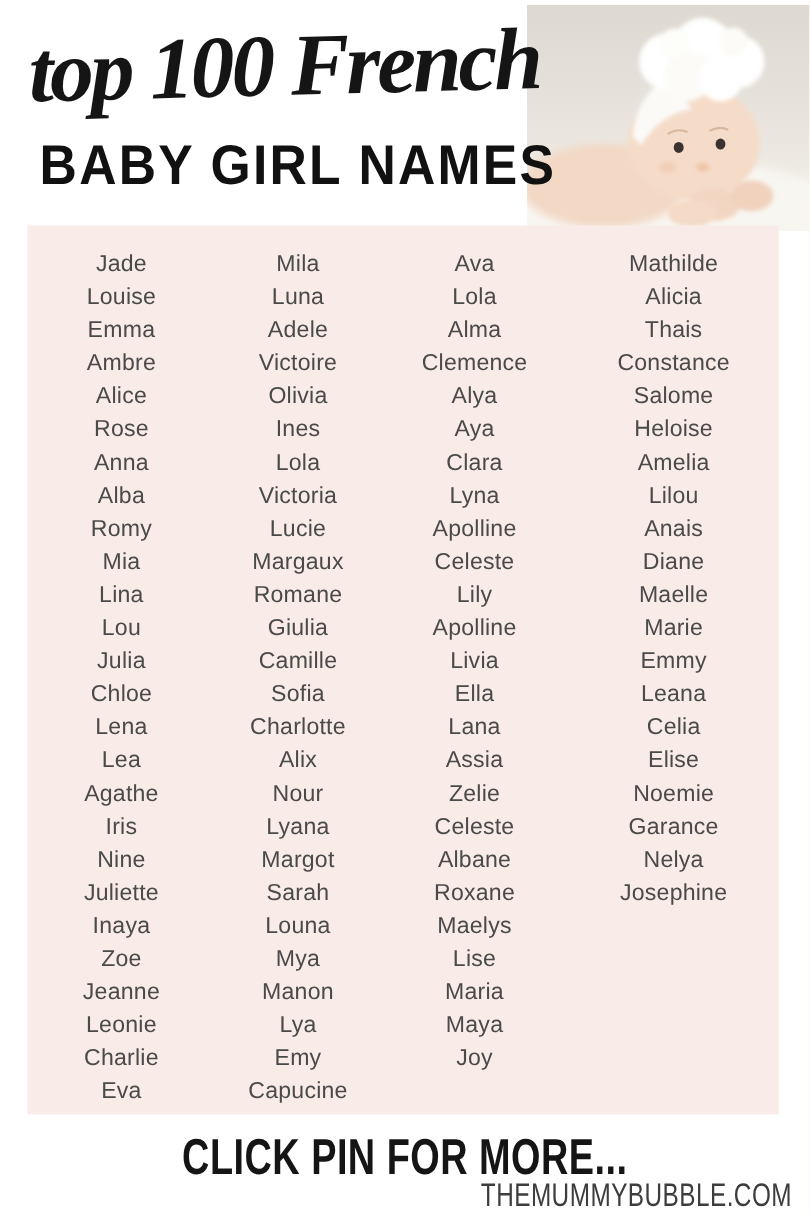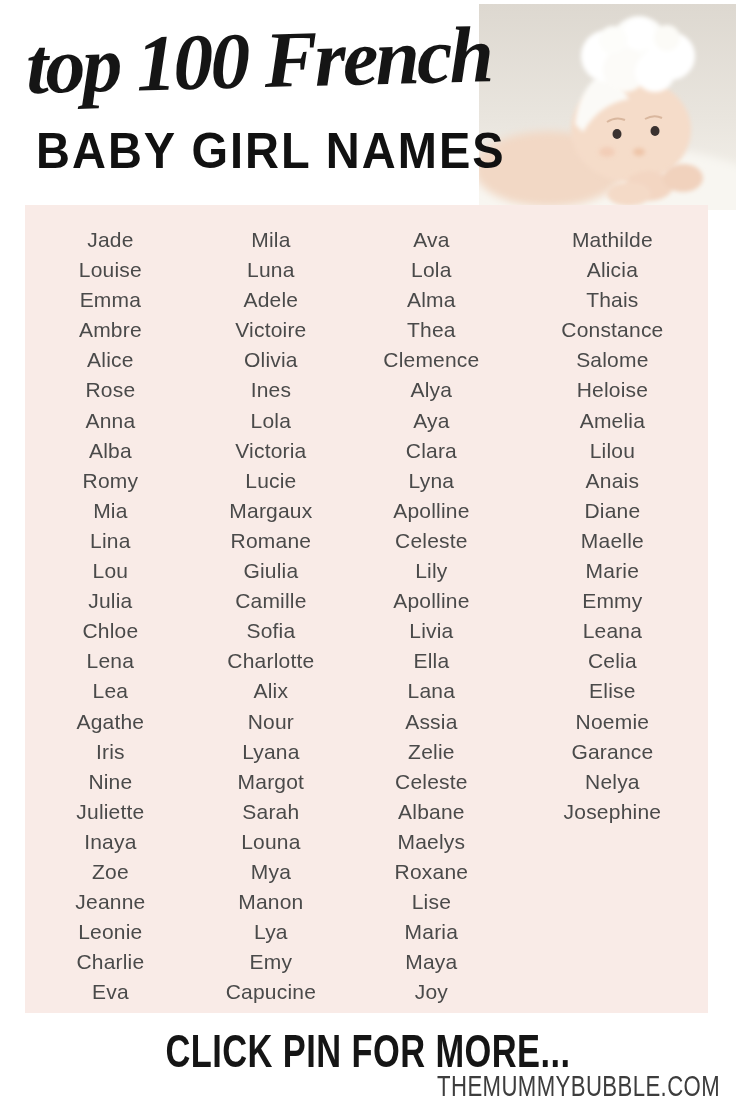--- a/index.html
+++ b/index.html
@@ -207,39 +207,38 @@
           <div class="name">Mya</div>
           <div class="name">Manon</div>
           <div class="name">Lya</div>
           <div class="name">Emy</div>
           <div class="name">Capucine</div>
         </div>
         <div class="name-col">
           <div class="name">Ava</div>
           <div class="name">Lola</div>
           <div class="name">Alma</div>
-          <div class="name">Thea</div>
           <div class="name">Clemence</div>
           <div class="name">Alya</div>
           <div class="name">Aya</div>
           <div class="name">Clara</div>
           <div class="name">Lyna</div>
           <div class="name">Apolline</div>
           <div class="name">Celeste</div>
           <div class="name">Lily</div>
           <div class="name">Apolline</div>
           <div class="name">Livia</div>
           <div class="name">Ella</div>
           <div class="name">Lana</div>
           <div class="name">Assia</div>
           <div class="name">Zelie</div>
           <div class="name">Celeste</div>
           <div class="name">Albane</div>
+          <div class="name">Roxane</div>
           <div class="name">Maelys</div>
-          <div class="name">Roxane</div>
           <div class="name">Lise</div>
           <div class="name">Maria</div>
           <div class="name">Maya</div>
           <div class="name">Joy</div>
         </div>
         <div class="name-col">
           <div class="name">Mathilde</div>
           <div class="name">Alicia</div>
           <div class="name">Thais</div>
           <div class="name">Constance</div>

